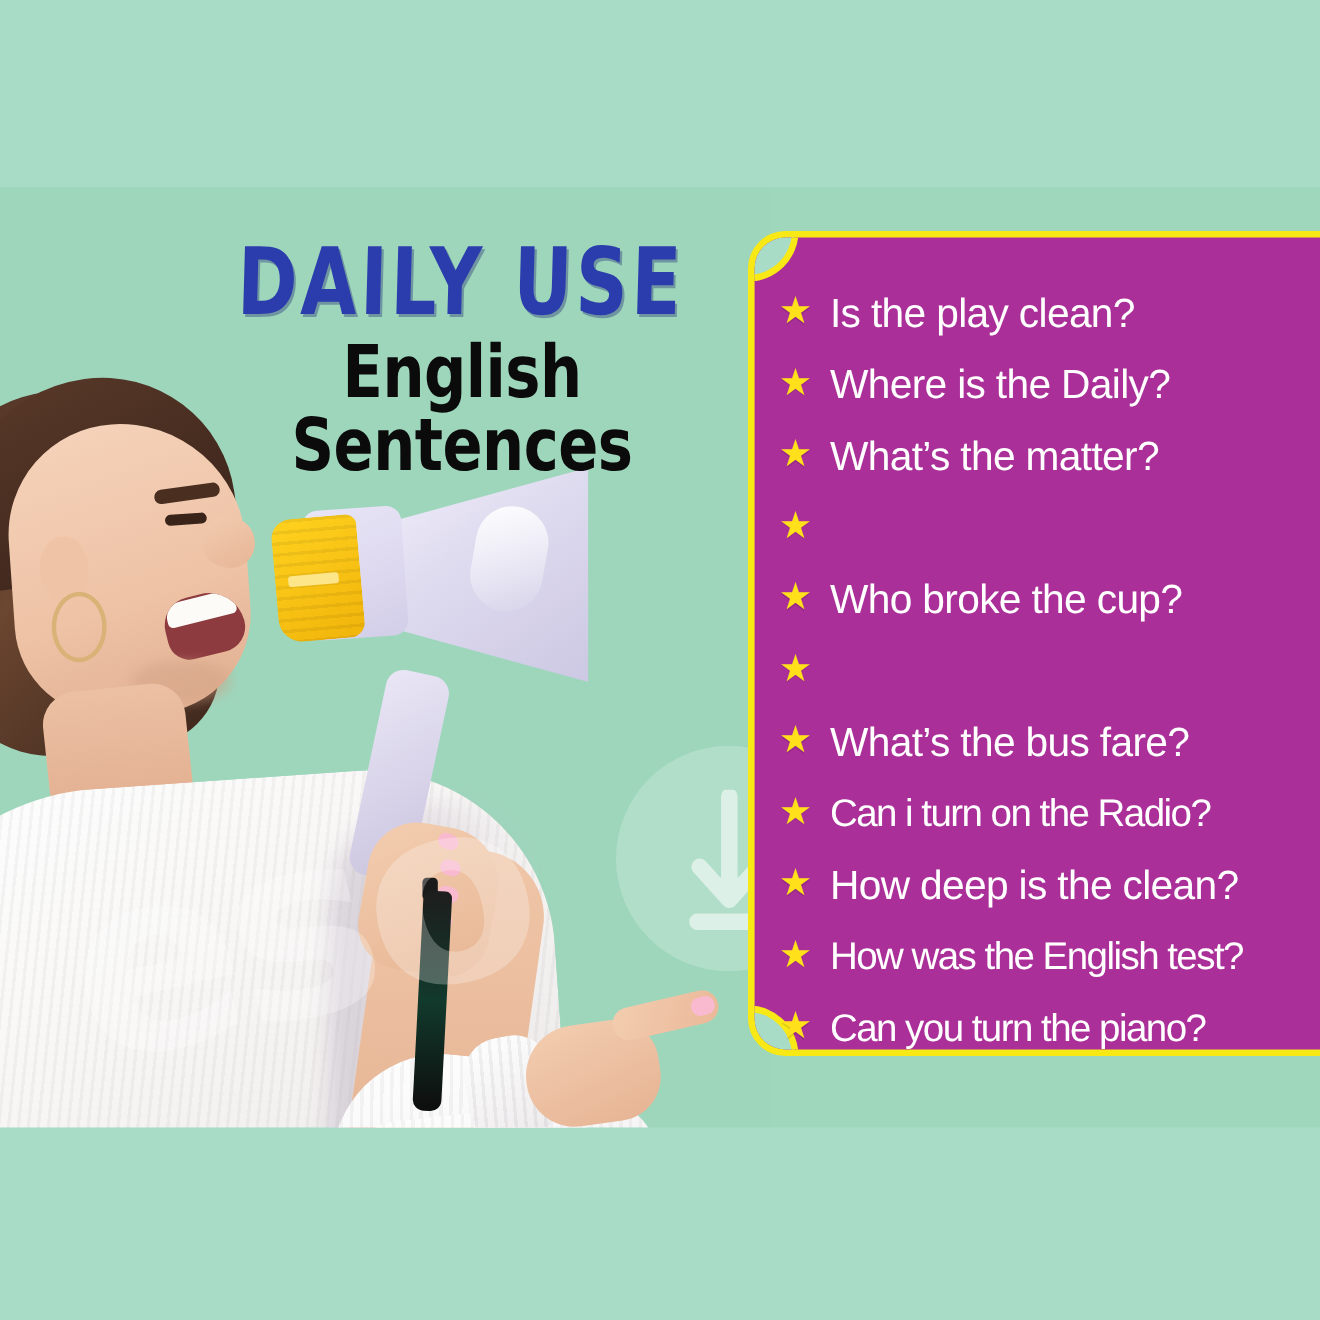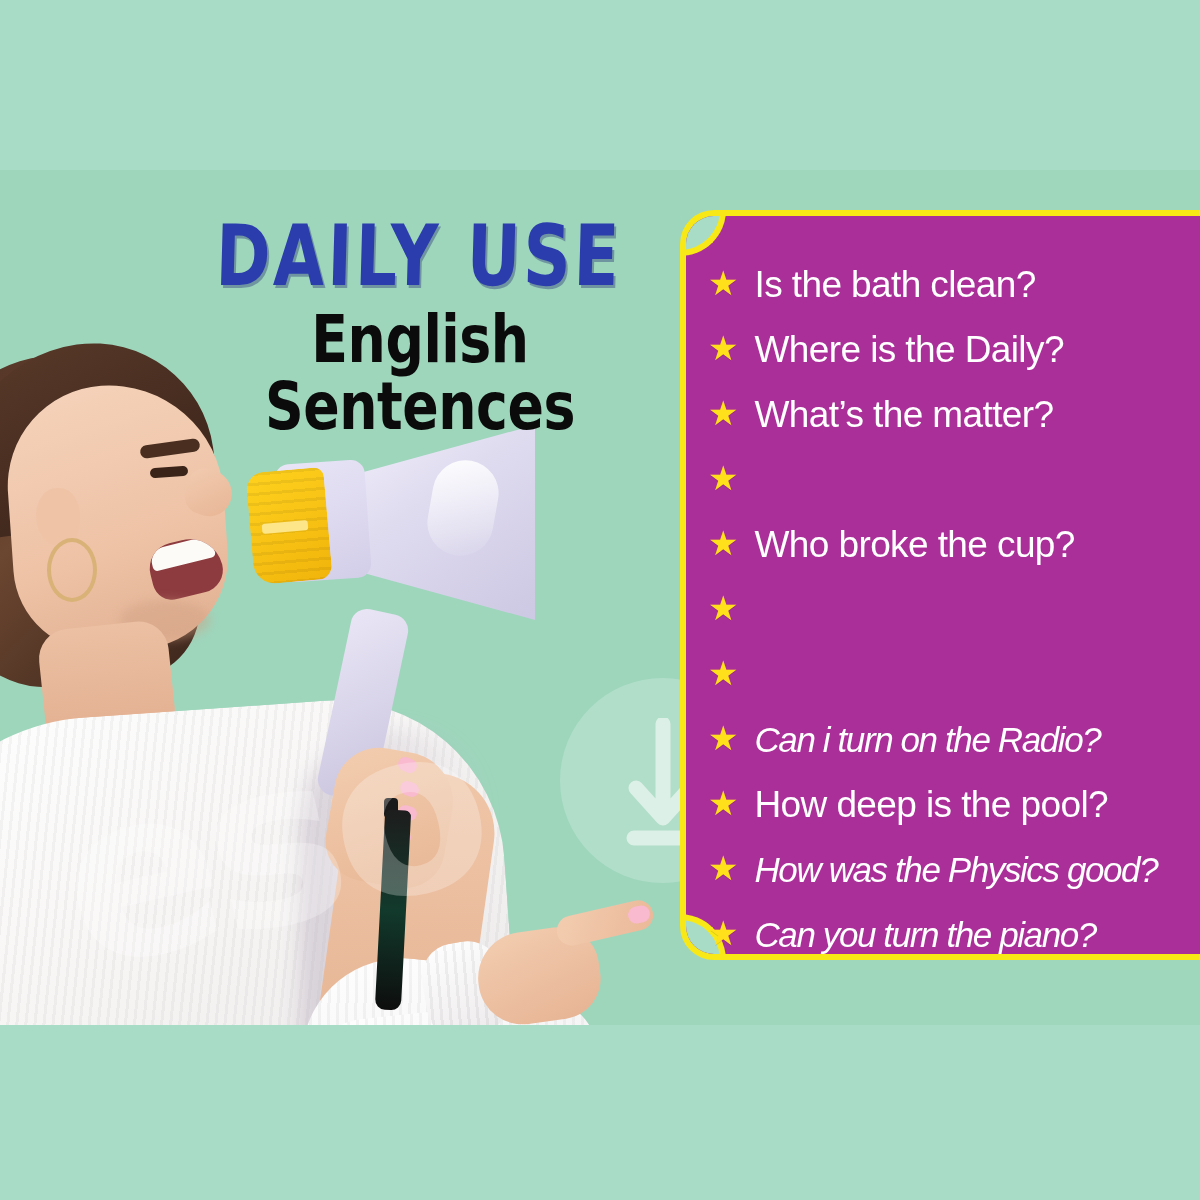--- a/index.html
+++ b/index.html
@@ -452,21 +452,21 @@
     text-shadow: 0 1px 0 rgba(0,0,0,.12);
   }
   .item-text {
     font-family: "Liberation Sans", sans-serif;
     font-size: 37px;
     font-weight: 400;
     color: #ffffff;
     letter-spacing: -0.6px;
     white-space: nowrap;
   }
-  .card-item.tight .item-text { font-size: 35px; letter-spacing: -1.4px; font-style: italic; }
+  .card-item.tight .item-text { font-size: 35px; letter-spacing: -1.4px; }
 
   
   .watermark {
     position: absolute;
     left: 60px;
     top: 500px;
     width: 900px;
     height: 340px;
     z-index: 45;
     pointer-events: none;
@@ -569,21 +569,21 @@
     <div class="title-main">Daily Use</div>
     <div class="title-sub">English Sentences</div>
   </div>
 
   <div class="card">
     <div class="notch notch-top"></div>
     <div class="notch notch-bottom"></div>
     <ul class="card-list" id="card-list">
         <li class="card-item">
           <span class="star">★</span>
-          <span class="item-text">Is the bath clean?</span>
+          <span class="item-text">Is the play clean?</span>
         </li>
         <li class="card-item">
           <span class="star">★</span>
           <span class="item-text">Where is the Daily?</span>
         </li>
         <li class="card-item">
           <span class="star">★</span>
           <span class="item-text">What’s the matter?</span>
         </li>
         <li class="card-item">
@@ -591,32 +591,33 @@
         </li>
         <li class="card-item">
           <span class="star">★</span>
           <span class="item-text">Who broke the cup?</span>
         </li>
         <li class="card-item">
           <span class="star">★</span>
         </li>
         <li class="card-item">
           <span class="star">★</span>
+          <span class="item-text">What’s the bus fare?</span>
         </li>
         <li class="card-item tight">
           <span class="star">★</span>
           <span class="item-text">Can i turn on the Radio?</span>
         </li>
         <li class="card-item">
           <span class="star">★</span>
-          <span class="item-text">How deep is the pool?</span>
+          <span class="item-text">How deep is the clean?</span>
         </li>
         <li class="card-item tight">
           <span class="star">★</span>
-          <span class="item-text">How was the Physics good?</span>
+          <span class="item-text">How was the English test?</span>
         </li>
         <li class="card-item tight">
           <span class="star">★</span>
           <span class="item-text">Can you turn the piano?</span>
         </li>
       </ul>
   </div>
 
 </div>
 

